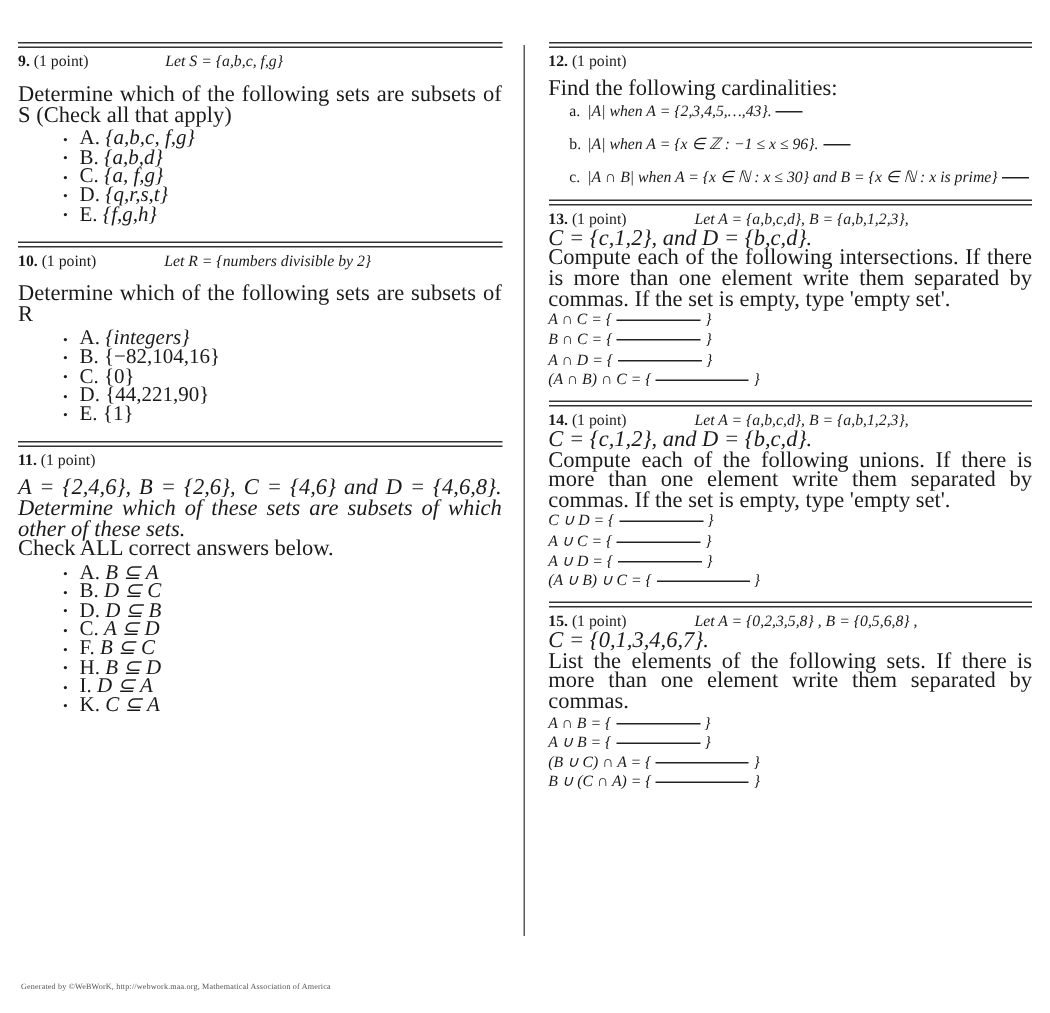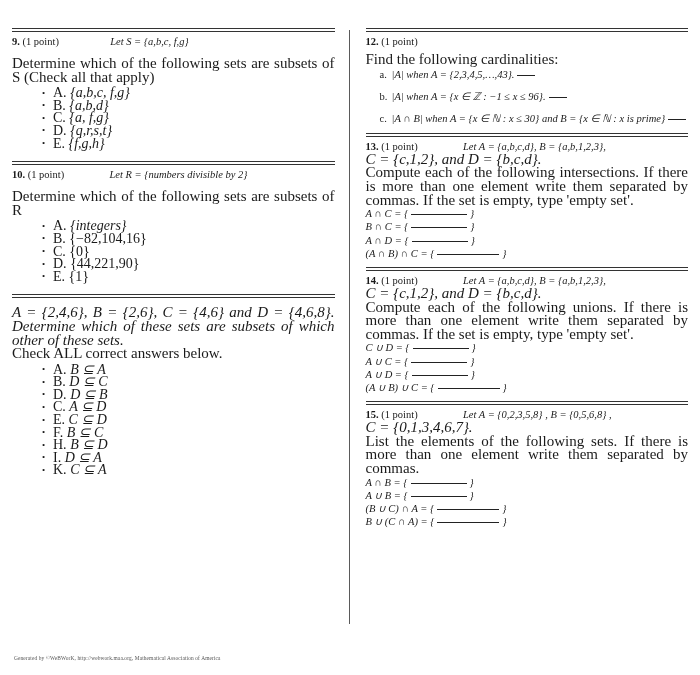--- a/index.html
+++ b/index.html
@@ -213,20 +213,24 @@
             <span class="lbl">E.</span>
             <span class="mathrm">{1}</span>
           </li>
         </ul>
       </div>
 
       <div class="spacer"></div>
 
       <div class="rule"></div>
       <div class="prob">
+        <div class="prob-head">
+          <span class="pnum">11.</span>
+          <span class="points">(1 point)</span>
+        </div>
         <div class="spacer-sm"></div>
         <div class="body mi">A = {2,4,6}, B = {2,6}, C = {4,6} and D = {4,6,8}. Determine which of these sets are subsets of which other of these sets.</div>
         <div class="body">Check ALL correct answers below.</div>
         <ul class="opts">
           <li>
             <span class="lbl">A.</span>
             <span class="mi">B ⊆ A</span>
           </li>
           <li>
             <span class="lbl">B.</span>
@@ -234,24 +238,20 @@
           </li>
           <li>
             <span class="lbl">D.</span>
             <span class="mi">D ⊆ B</span>
           </li>
           <li>
             <span class="lbl">C.</span>
             <span class="mi">A ⊆ D</span>
           </li>
           <li>
-            <span class="lbl">E.</span>
-            <span class="mi">C ⊆ D</span>
-          </li>
-          <li>
             <span class="lbl">F.</span>
             <span class="mi">B ⊆ C</span>
           </li>
           <li>
             <span class="lbl">H.</span>
             <span class="mi">B ⊆ D</span>
           </li>
           <li>
             <span class="lbl">I.</span>
             <span class="mi">D ⊆ A</span>

